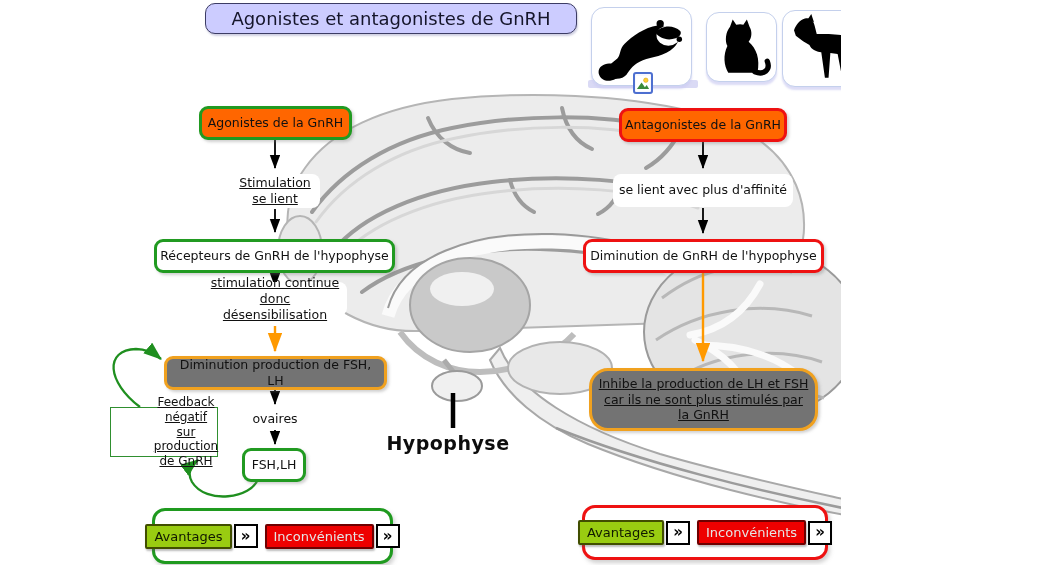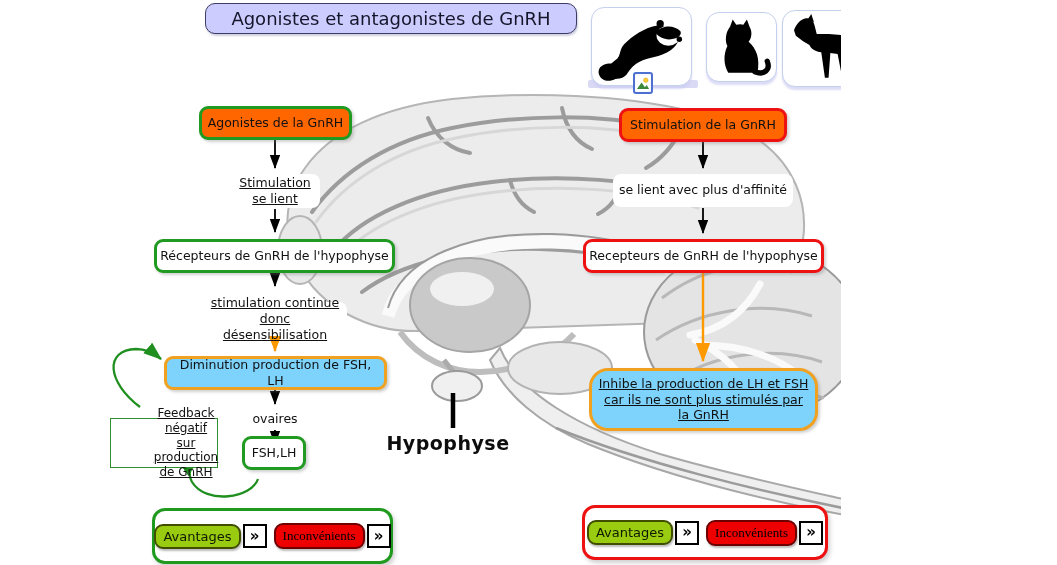--- a/index.html
+++ b/index.html
@@ -26,42 +26,42 @@
   .ferret-band{left:588px;top:80px;width:110px;height:8px;background:#dadaf5;border-radius:2px;}
   .img-icon{
     left:633px;top:72px;width:20px;height:22px;background:#f8f8ff;
     border:2px solid #4d6fd0;border-radius:3px;display:flex;align-items:center;justify-content:center;
   }
 
   
   .box{border-radius:9px;font-size:12.5px;line-height:1.25;padding:14px 3px;
        box-shadow:2px 2px 3px rgba(120,120,120,.35);}
   .orange-fill{background:#ff6600;}
-  .gray-fill{background:#7dd3fc;}
+  .gray-fill{background:#737373;}
   .white-fill{background:#ffffff;}
   .green-bd{border:3px solid #219a21;}
   .red-bd{border:3px solid #ee1111;}
   .orange-bd{border:3px solid #f0a11f;}
 
   .bubble{background:#fff;border-radius:8px;font-size:12.5px;line-height:1.3;padding:2px 4px;}
   .feedback-box{
     background:#fff;border:1.2px solid #2f8f2f;font-size:12px;line-height:1.22;
   }
   .hypophyse{font-size:19px;font-weight:600;letter-spacing:.5px;color:#0d0d0d;}
 
   
   .panel{background:#fff;border-radius:13px;display:flex;align-items:center;
          justify-content:center;gap:7px;box-shadow:2px 3px 4px rgba(120,120,120,.35);}
   .panel-green{border:3px solid #1f9a1f;}
   .panel-red{border:3px solid #ee1111;}
   .btn-group{display:flex;align-items:center;gap:2px;}
-  .pill{border-radius:9px;font-size:13px;padding:3px 7px;cursor:pointer;
+  .pill{border-radius:2px;font-size:13px;padding:3px 7px;cursor:pointer;
         box-shadow:1px 2px 2px rgba(90,90,90,.4);}
   .pill-adv{background:#99cc11;border:2px solid #414e00;color:#101800;}
-  .pill-inc{background:#ee0000;border:2px solid #6e0000;color:#000000;font-family:Liberation Serif, serif;}
+  .pill-inc{background:#ee0000;border:2px solid #6e0000;color:#e5e5e5;}
   .chev{width:20px;height:20px;background:#fff;border:2px solid #000;
         display:flex;align-items:center;justify-content:center;
         font-size:15px;font-weight:bold;color:#000;line-height:1;cursor:pointer;}
 </style>
 </head>
 <body>
 
 <div id="stage">
 
   <svg class="layer" width="1057" height="565" viewBox="0 0 1057 565">
@@ -195,38 +195,38 @@
     <line x1="453" y1="393" x2="453" y2="428" stroke="#000" stroke-width="4.5"></line>
   </svg>
 
   <div class="abs center box orange-fill green-bd" style="left:199px;top:106px;width:153px;height:31px;">Agonistes de la GnRH</div>
 
   <div class="abs center bubble pre" style="left:230px;top:174px;width:90px;height:34px;">Stimulation
 se lient</div>
 
   <div class="abs center box white-fill green-bd" style="left:154px;top:239px;width:241px;height:31px;">Récepteurs de GnRH de l'hypophyse</div>
 
-  <div class="abs center bubble pre" style="left:203px;top:302px;width:144px;height:34px;">stimulation continue
+  <div class="abs center bubble pre" style="left:203px;top:282px;width:144px;height:34px;">stimulation continue
 donc désensibilisation</div>
 
   <div class="abs center box gray-fill orange-bd" style="left:164px;top:356px;width:223px;height:31px;">Diminution production de FSH, LH</div>
 
   <div class="abs center bubble" style="left:246px;top:409px;width:58px;height:20px;">ovaires</div>
 
-  <div class="abs center box white-fill green-bd" style="left:242px;top:436px;width:64px;height:31px;">FSH,LH</div>
-
-  <div class="abs center feedback-box pre" style="left:110px;top:418px;width:108px;height:50px;padding-left:44px;">Feedback négatif
+  <div class="abs center box white-fill green-bd" style="left:242px;top:448px;width:64px;height:31px;">FSH,LH</div>
+
+  <div class="abs center feedback-box pre" style="left:110px;top:407px;width:108px;height:50px;padding-left:44px;">Feedback négatif
 sur production
 de GnRH</div>
 
-  <div class="abs center box orange-fill red-bd" style="left:619px;top:108px;width:168px;height:31px;">Stimulation de la GnRH</div>
+  <div class="abs center box orange-fill red-bd" style="left:619px;top:108px;width:168px;height:31px;">Antagonistes de la GnRH</div>
 
   <div class="abs center bubble" style="left:613px;top:174px;width:180px;height:33px;">se lient avec plus d'affinité</div>
 
-  <div class="abs center box white-fill red-bd" style="left:583px;top:239px;width:241px;height:31px;">Recepteurs de GnRH de l'hypophyse</div>
+  <div class="abs center box white-fill red-bd" style="left:583px;top:239px;width:241px;height:31px;">Diminution de GnRH de l'hypophyse</div>
 
   <div class="abs center box gray-fill orange-bd pre" style="left:589px;top:368px;width:229px;height:63px;border-radius:19px;">Inhibe la production de LH et FSH
 car ils ne sont plus stimulés par
 la GnRH</div>
 
   <div class="abs center hypophyse" style="left:383px;top:429px;width:130px;height:27px;">Hypophyse</div>
 
   <div class="abs panel panel-green" style="left:152px;top:508px;width:241px;height:56px;">
     <div class="btn-group">
       <div class="pill pill-adv">Avantages</div>

